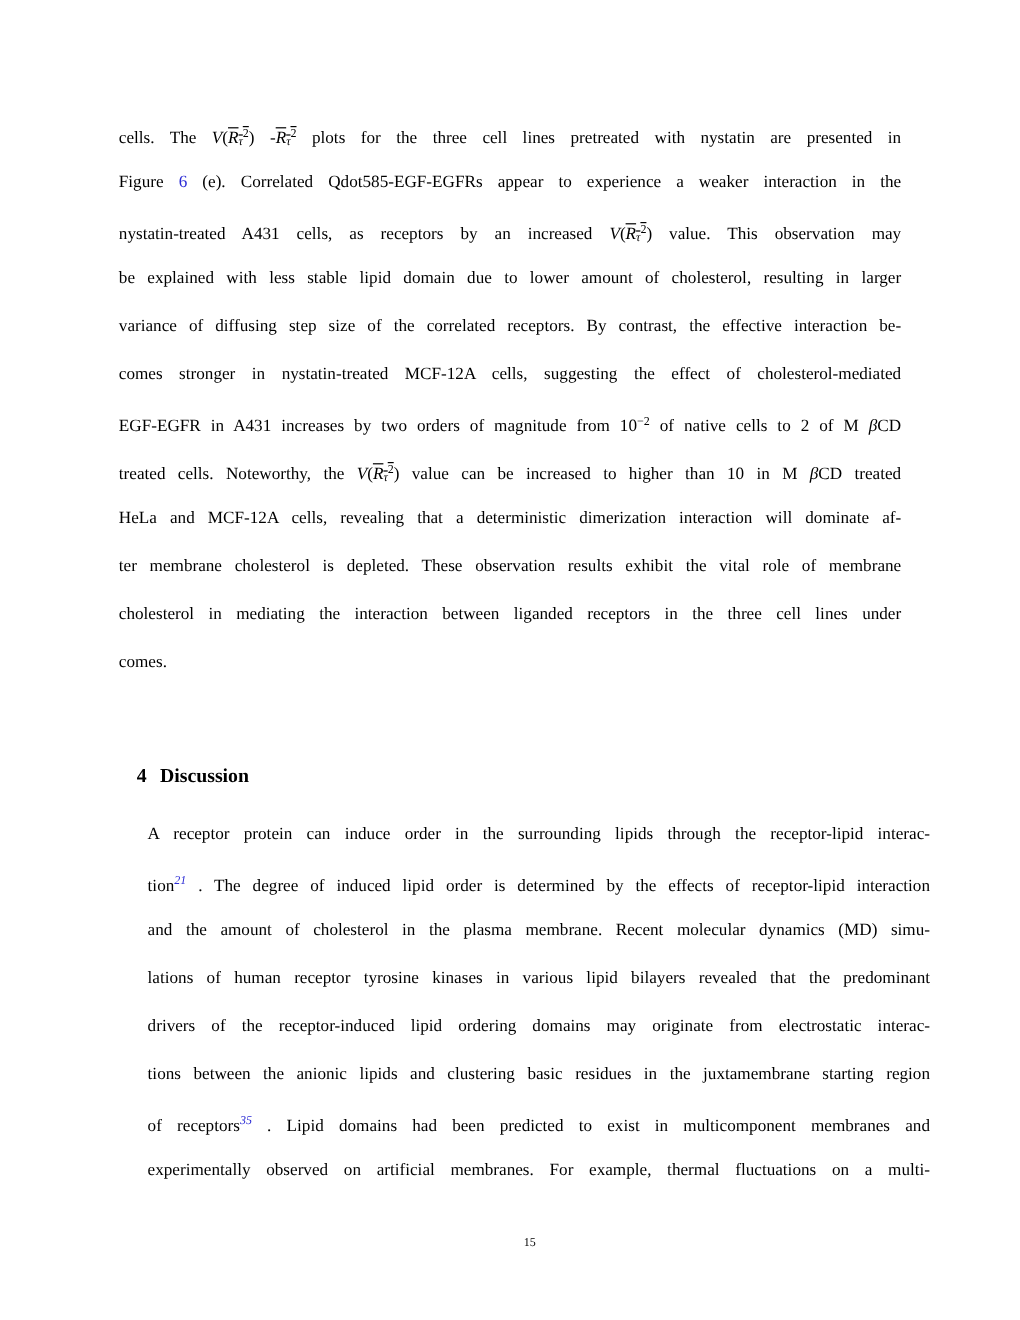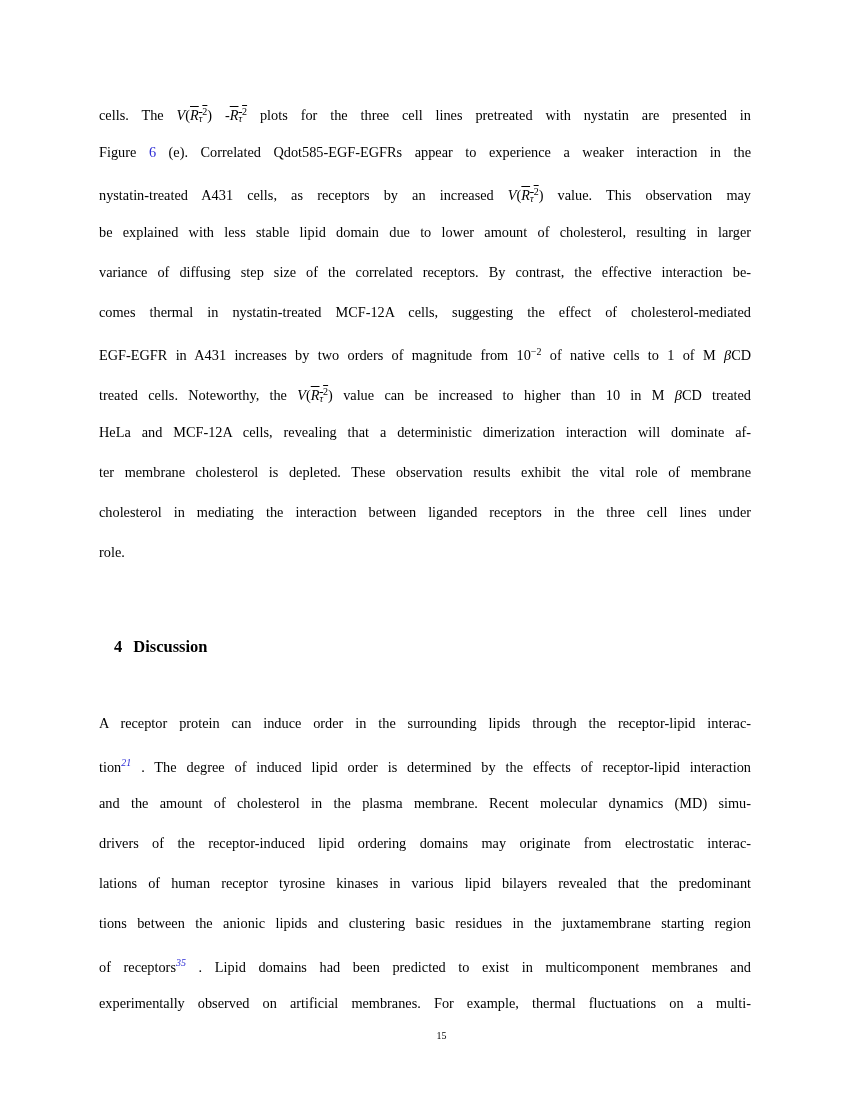--- a/index.html
+++ b/index.html
@@ -17,21 +17,21 @@
     color: #000000;
     padding-left: 33px;
   }
   .para {
     position: absolute;
     left: 99px;
     width: 652px;
     font-size: 14.3px;
   }
   #para1 { top: 92px; }
-  #para2 { top: 703px; }
+  #para2 { top: 675px; margin-left: 24px; }
   .line {
     height: 40px;
     line-height: 40px;
     text-align: justify;
     text-align-last: justify;
     white-space: normal;
   }
   .line.noj { text-align-last: left; }
   .heading {
     position: absolute;
@@ -66,39 +66,39 @@
 <body>
 
 <div class="page">
 
   <div class="para" id="para1">
       <div class="line"><span class="seg-t">cells. The </span><span class="seg-m">V</span><span class="seg-t">(</span><span class="seg-ovl"><span class="seg-m">R</span><span class="seg-sub">τ</span><span class="seg-sup">2</span></span><span class="seg-t">) -</span><span class="seg-ovl"><span class="seg-m">R</span><span class="seg-sub">τ</span><span class="seg-sup">2</span></span><span class="seg-t"> plots for the three cell lines pretreated with nystatin are presented in</span></div>
       <div class="line"><span class="seg-t">Figure </span><span class="seg-l">6</span><span class="seg-t"> (e). Correlated Qdot585-EGF-EGFRs appear to experience a weaker interaction in the</span></div>
       <div class="line"><span class="seg-t">nystatin-treated A431 cells, as receptors by an increased </span><span class="seg-m">V</span><span class="seg-t">(</span><span class="seg-ovl"><span class="seg-m">R</span><span class="seg-sub">τ</span><span class="seg-sup">2</span></span><span class="seg-t">) value. This observation may</span></div>
       <div class="line"><span class="seg-t">be explained with less stable lipid domain due to lower amount of cholesterol, resulting in larger</span></div>
       <div class="line"><span class="seg-t">variance of diffusing step size of the correlated receptors. By contrast, the effective interaction be-</span></div>
-      <div class="line"><span class="seg-t">comes thermal in nystatin-treated MCF-12A cells, suggesting the effect of cholesterol-mediated</span></div>
-      <div class="line"><span class="seg-t">EGF-EGFR in A431 increases by two orders of magnitude from 10</span><span class="seg-sup">−2</span><span class="seg-t"> of native cells to 1 of M </span><span class="seg-m">β</span><span class="seg-t">CD</span></div>
+      <div class="line"><span class="seg-t">comes stronger in nystatin-treated MCF-12A cells, suggesting the effect of cholesterol-mediated</span></div>
+      <div class="line"><span class="seg-t">EGF-EGFR in A431 increases by two orders of magnitude from 10</span><span class="seg-sup">−2</span><span class="seg-t"> of native cells to 2 of M </span><span class="seg-m">β</span><span class="seg-t">CD</span></div>
       <div class="line"><span class="seg-t">treated cells. Noteworthy, the </span><span class="seg-m">V</span><span class="seg-t">(</span><span class="seg-ovl"><span class="seg-m">R</span><span class="seg-sub">τ</span><span class="seg-sup">2</span></span><span class="seg-t">) value can be increased to higher than 10 in M </span><span class="seg-m">β</span><span class="seg-t">CD treated</span></div>
       <div class="line"><span class="seg-t">HeLa and MCF-12A cells, revealing that a deterministic dimerization interaction will dominate af-</span></div>
       <div class="line"><span class="seg-t">ter membrane cholesterol is depleted. These observation results exhibit the vital role of membrane</span></div>
       <div class="line"><span class="seg-t">cholesterol in mediating the interaction between liganded receptors in the three cell lines under</span></div>
-      <div class="line noj"><span class="seg-t">role.</span></div>
+      <div class="line noj"><span class="seg-t">comes.</span></div>
     </div>
 
   <h2 class="heading">
     <span class="num">4</span><span>Discussion</span>
   </h2>
 
   <div class="para" id="para2">
       <div class="line"><span class="seg-t">A receptor protein can induce order in the surrounding lipids through the receptor-lipid interac-</span></div>
       <div class="line"><span class="seg-t">tion</span><span class="seg-sl">21</span><span class="seg-t"> . The degree of induced lipid order is determined by the effects of receptor-lipid interaction</span></div>
       <div class="line"><span class="seg-t">and the amount of cholesterol in the plasma membrane. Recent molecular dynamics (MD) simu-</span></div>
+      <div class="line"><span class="seg-t">lations of human receptor tyrosine kinases in various lipid bilayers revealed that the predominant</span></div>
       <div class="line"><span class="seg-t">drivers of the receptor-induced lipid ordering domains may originate from electrostatic interac-</span></div>
-      <div class="line"><span class="seg-t">lations of human receptor tyrosine kinases in various lipid bilayers revealed that the predominant</span></div>
       <div class="line"><span class="seg-t">tions between the anionic lipids and clustering basic residues in the juxtamembrane starting region</span></div>
       <div class="line"><span class="seg-t">of receptors</span><span class="seg-sl">35</span><span class="seg-t"> . Lipid domains had been predicted to exist in multicomponent membranes and</span></div>
       <div class="line"><span class="seg-t">experimentally observed on artificial membranes. For example, thermal fluctuations on a multi-</span></div>
     </div>
 
   <div class="pageno">15</div>
 
 </div>
 
 </body></html>

